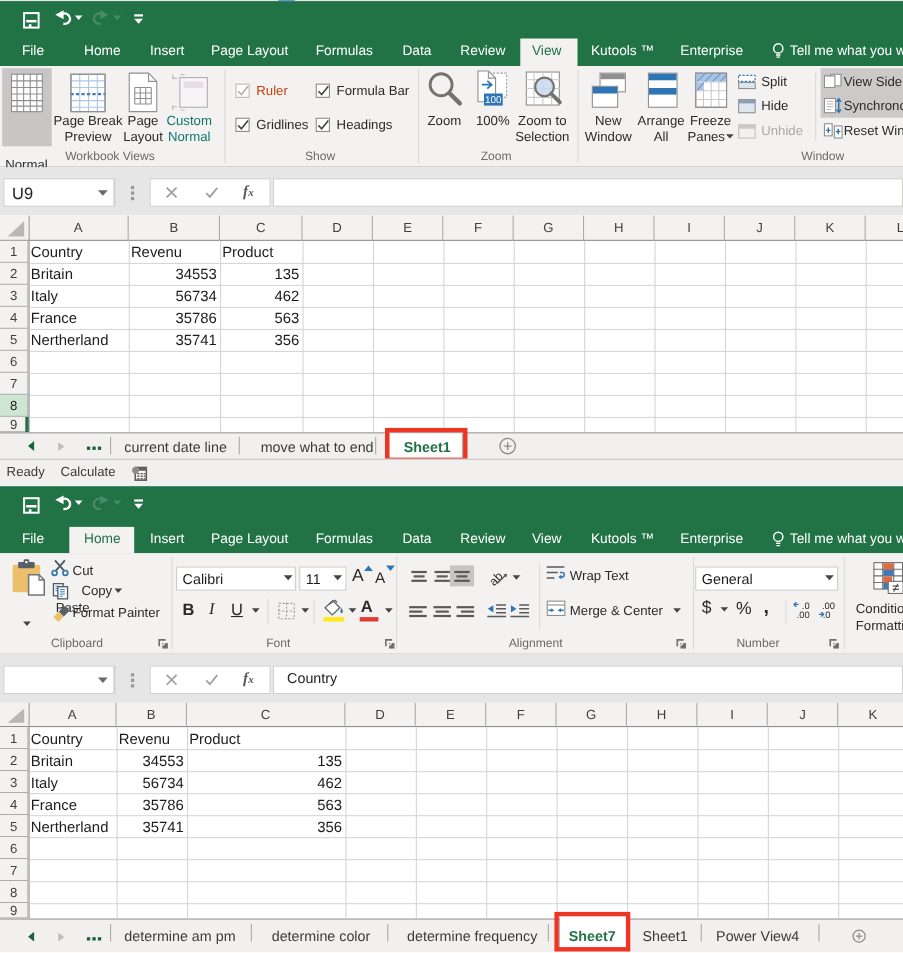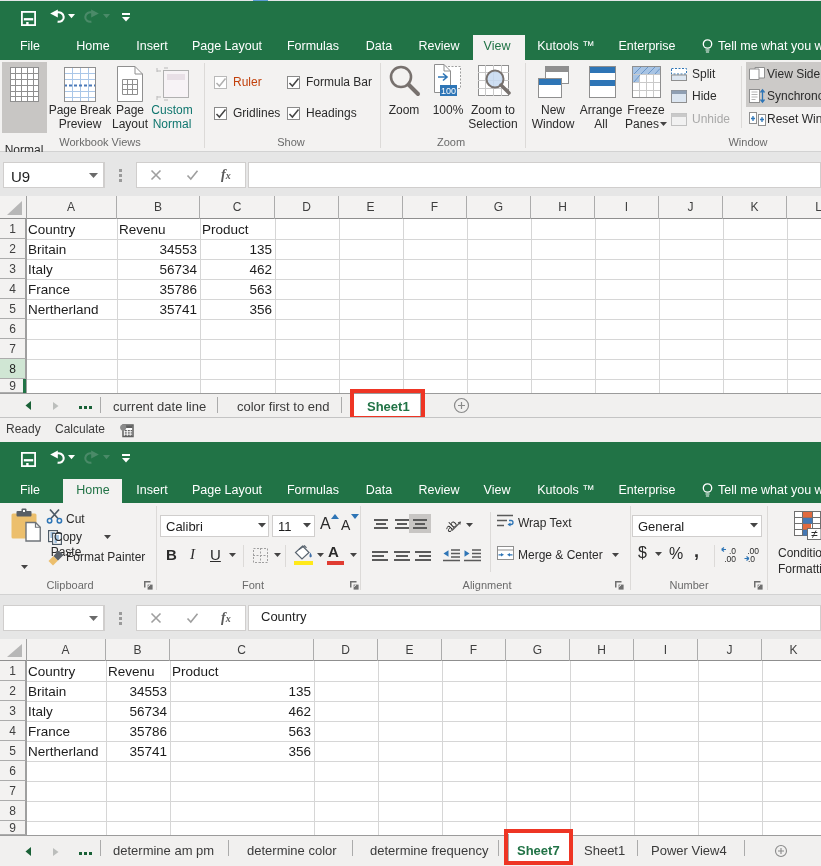--- a/index.html
+++ b/index.html
@@ -315,21 +315,21 @@
 <svg style="left:53px;top:402px;" width="6" height="8">
       <path d="M0 0 L5.5 4 L0 8 Z" fill="#bcbebc"></path>
     </svg>
 <div class="abs" style="left:79px;top:406px;width:3px;height:3px;background:#1a6137;"></div>
 <div class="abs" style="left:84px;top:406px;width:3px;height:3px;background:#1a6137;"></div>
 <div class="abs" style="left:89px;top:406px;width:3px;height:3px;background:#1a6137;"></div>
 <div class="tabsep" style="left:100px;top:397px;height:16px;"></div>
 <div class="tabsep" style="left:217px;top:397px;height:16px;"></div>
 <div class="tabsep" style="left:341px;top:397px;height:16px;"></div>
 <div class="sheettab" style="left:113px;top:399px;">current date line</div>
-<div class="sheettab" style="left:237px;top:399px;">color first to end</div>
+<div class="sheettab" style="left:237px;top:399px;">move what to end</div>
 <div class="abs" style="left:353px;top:394px;width:68px;height:23px;background:#fff;border-left:1px solid #ababab;border-right:1px solid #ababab;"></div>
 <div class="sheettab" style="left:367px;top:399px;color:#217346;font-weight:bold;">Sheet1</div>
 <div class="abs" style="left:350px;top:389px;width:75px;height:31px;border:4px solid #ee3524;"></div>
 <svg style="left:454px;top:398px;" width="15" height="15" viewBox="0 0 15 15">
 <circle cx="7.5" cy="7.5" r="7" fill="none" stroke="#8a8a8a" stroke-width="1.2"></circle>
 <path d="M7.5 4 V11 M4 7.5 H11" stroke="#8a8a8a" stroke-width="1.2"></path>
 </svg>
 <div class="abs" style="left:0;top:417px;width:821px;height:25px;background:#f1f0ef;border-top:1px solid #c4c4c4;"></div>
 <div class="abs" style="left:6px;top:422px;font-size:12px;color:#3b3b3b;">Ready</div>
 <div class="abs" style="left:55px;top:422px;font-size:12px;color:#3b3b3b;">Calculate</div>
@@ -435,21 +435,21 @@
 <circle cx="2.6" cy="11.8" r="2.2" fill="none" stroke="#2e75b6" stroke-width="1.5"></circle>
 <circle cx="12.4" cy="11.8" r="2.2" fill="none" stroke="#2e75b6" stroke-width="1.5"></circle>
 </svg>
 <div class="cblabel" style="left:66px;top:512px;">Cut</div>
 <svg style="left:48px;top:530px;" width="14" height="15" viewBox="0 0 14 15">
 <rect x="0.6" y="0.6" width="8.8" height="11" fill="#fff" stroke="#4d5a66" stroke-width="1.2"></rect>
 <path d="M2.4 3 h4.5 M2.4 5 h4.5 M2.4 7 h2.5" stroke="#2e75b6" stroke-width="0.9"></path>
 <rect x="4.6" y="3.4" width="8.8" height="11" fill="#fff" stroke="#4d5a66" stroke-width="1.2"></rect>
 <path d="M6.4 6 h4.5 M6.4 8 h4.5 M6.4 10 h4.5 M6.4 12 h2.5" stroke="#2e75b6" stroke-width="0.9"></path>
 </svg>
-<div class="cblabel" style="left:54px;top:530px;">Copy</div>
+<div class="cblabel" style="left:74px;top:530px;">Copy</div>
 <svg style="left:104px;top:535px;" width="7" height="5">
       <path d="M0 0 L7 0 L3.5 4 Z" fill="#444"></path>
     </svg>
 <svg style="left:48px;top:551px;" width="15" height="15" viewBox="0 0 15 15">
 <path d="M0.5 10 L5 14.5 L10 9.5 L5.5 5 Z" fill="#ecbf6d"></path>
 <path d="M5.5 5 L10 9.5 L14.5 5 C15 4.5 15 3.5 14.2 2.8 L11.8 0.5 C11 -0.2 10 0 9.5 0.5 Z" fill="#595f66"></path>
 </svg>
 <div class="cblabel" style="left:66px;top:550px;">Format Painter</div>
 <div class="whitebox" style="left:160px;top:515px;width:109px;height:22px;"></div>
 <div class="abs" style="left:166px;top:519px;font-size:13px;color:#1c1c1c;">Calibri</div>

